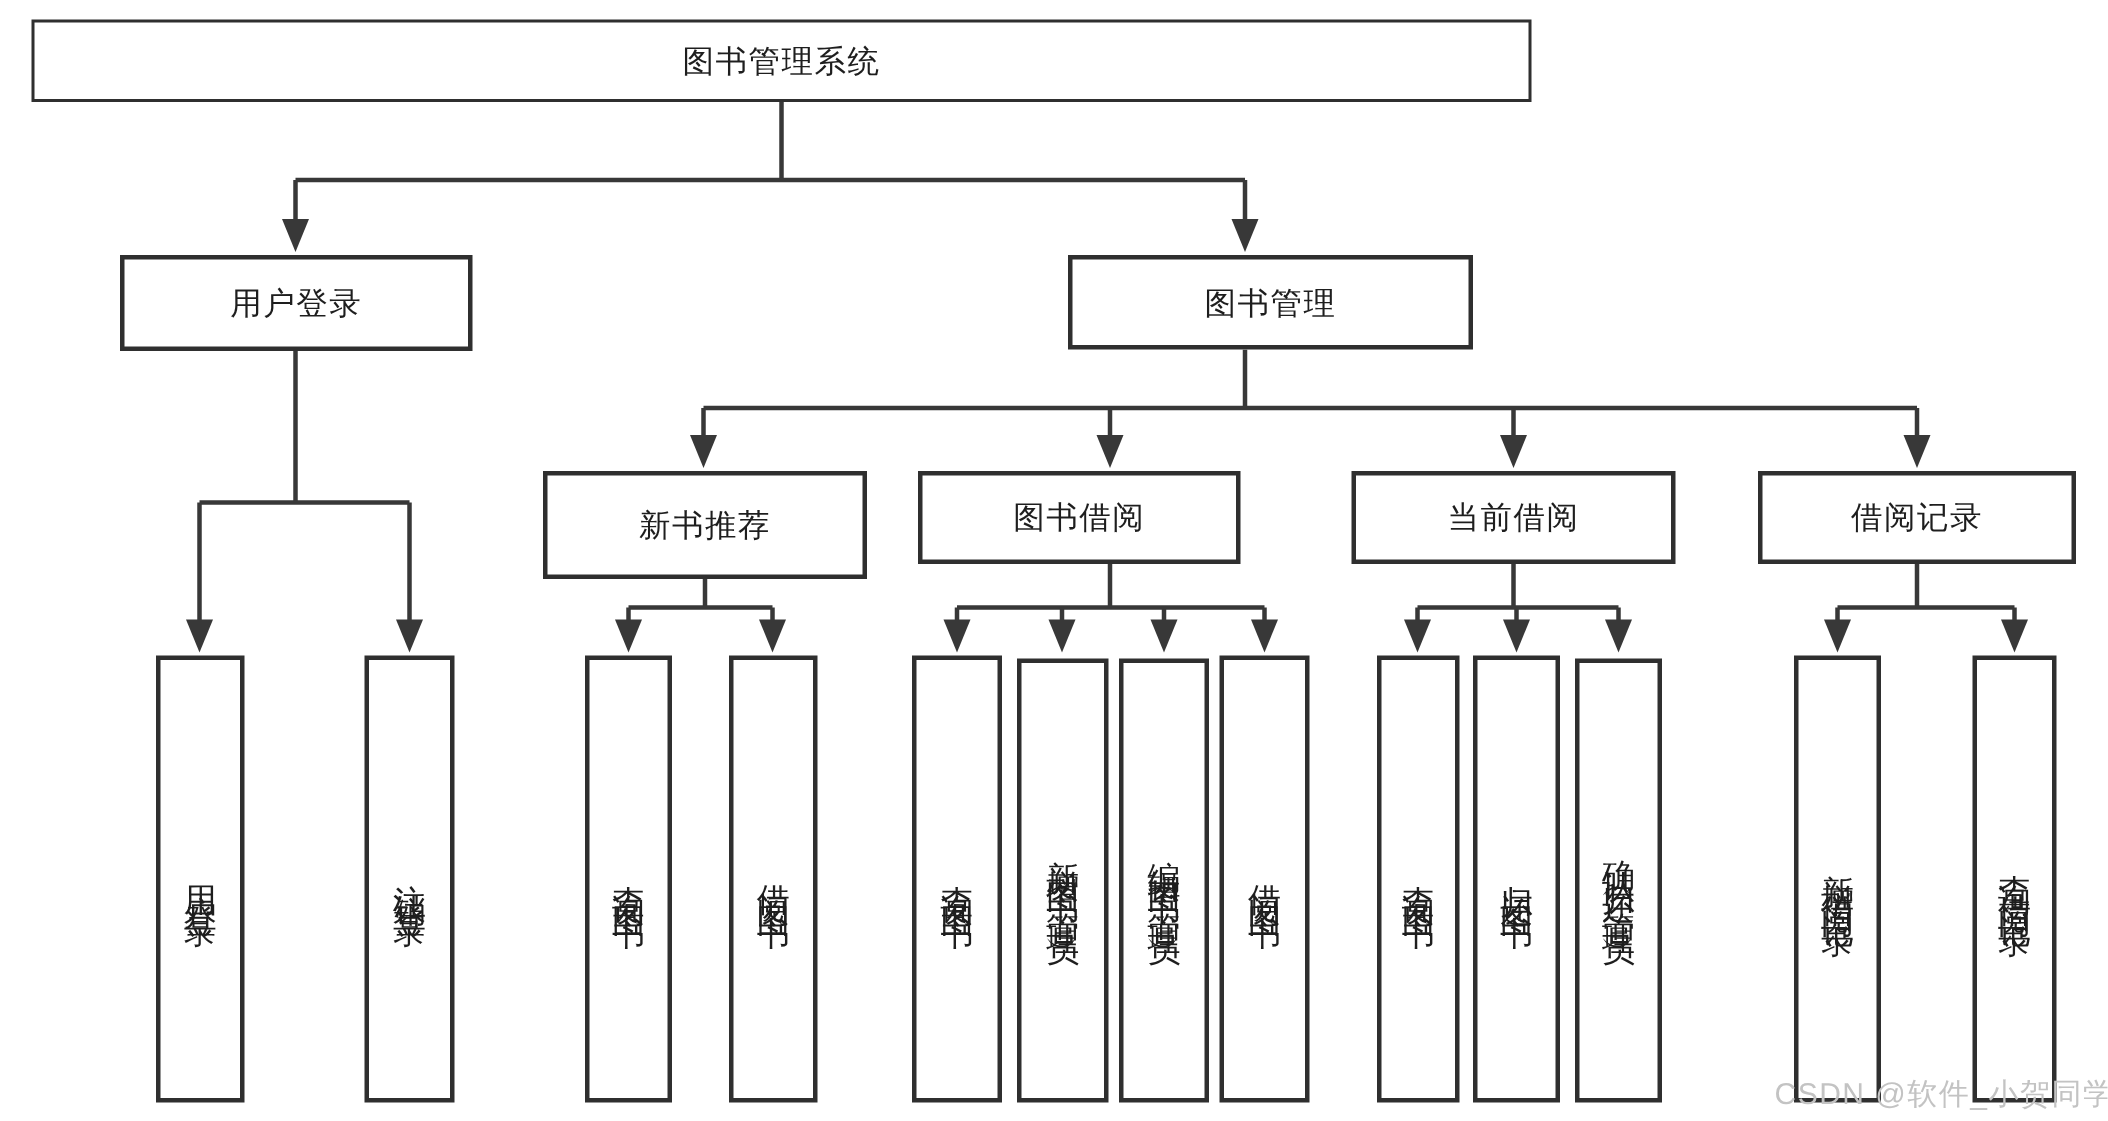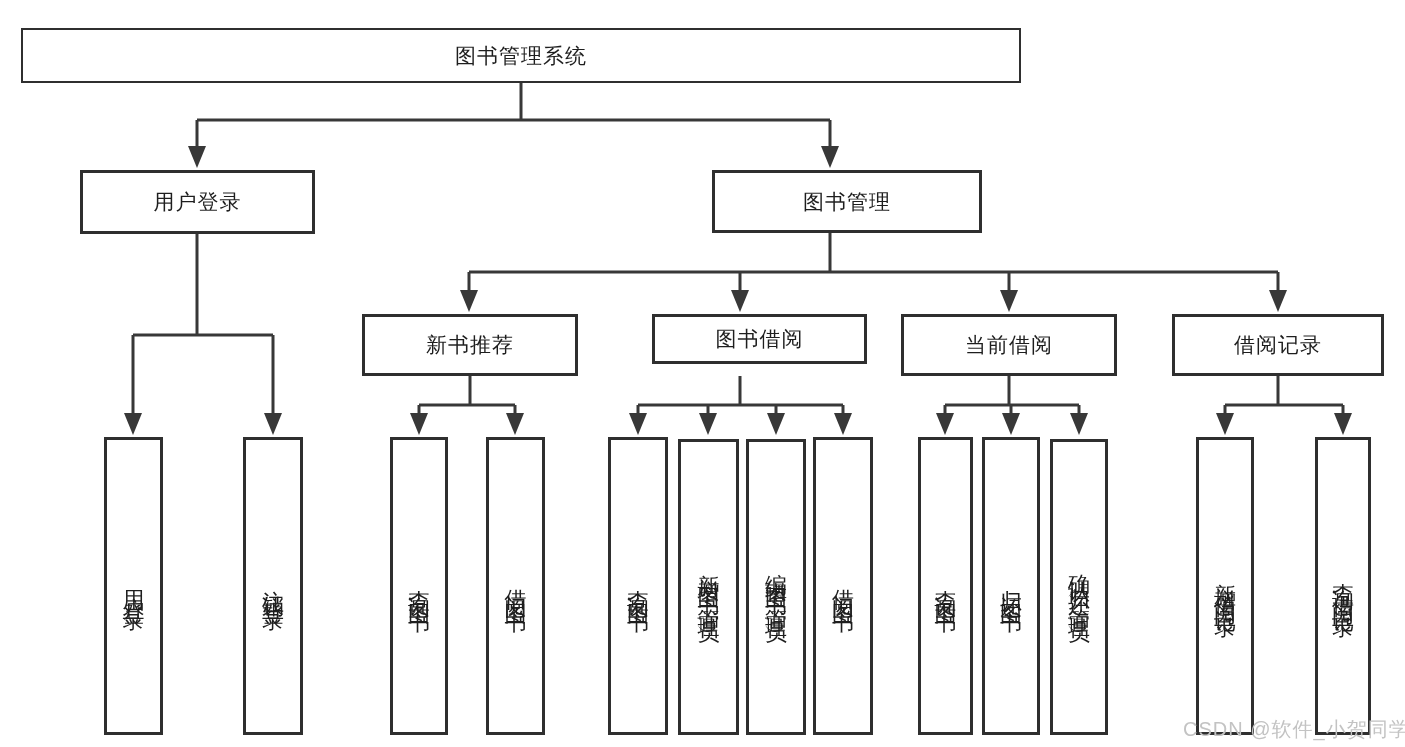--- a/index.html
+++ b/index.html
@@ -97,35 +97,35 @@
       <polygon points="1070,413 1088,413 1079,435"></polygon>
     </g>
 
     <g>
       <path d="M1278,376 V405 M1225,405 H1343 M1225,405 V416 M1343,405 V416"></path>
       <polygon points="1216,413 1234,413 1225,435"></polygon>
       <polygon points="1334,413 1352,413 1343,435"></polygon>
     </g>
   </svg>
 
-  <div class="node root h" style="left:21px;top:28px;width:1000px;height:55px">
+  <div class="node root h" style="left:21px;top:13px;width:1000px;height:55px">
     <span>图书管理系统</span>
   </div>
 
   <div class="node h" style="left:80px;top:170px;width:235px;height:64px">
     <span>用户登录</span>
   </div>
   <div class="node h" style="left:712px;top:170px;width:270px;height:63px">
     <span>图书管理</span>
   </div>
 
-  <div class="node h" style="left:362px;top:314px;width:216px;height:62px">
+  <div class="node h" style="left:362px;top:314px;width:216px;height:72px">
     <span>新书推荐</span>
   </div>
-  <div class="node h" style="left:652px;top:314px;width:215px;height:50px">
+  <div class="node h" style="left:612px;top:314px;width:215px;height:62px">
     <span>图书借阅</span>
   </div>
   <div class="node h" style="left:1172px;top:314px;width:212px;height:62px">
     <span>借阅记录</span>
   </div>
   <div class="node h" style="left:901px;top:314px;width:216px;height:62px">
     <span>当前借阅</span>
   </div>
 
   <div class="node v" style="left:104px;top:437px;width:59px;height:298px">

